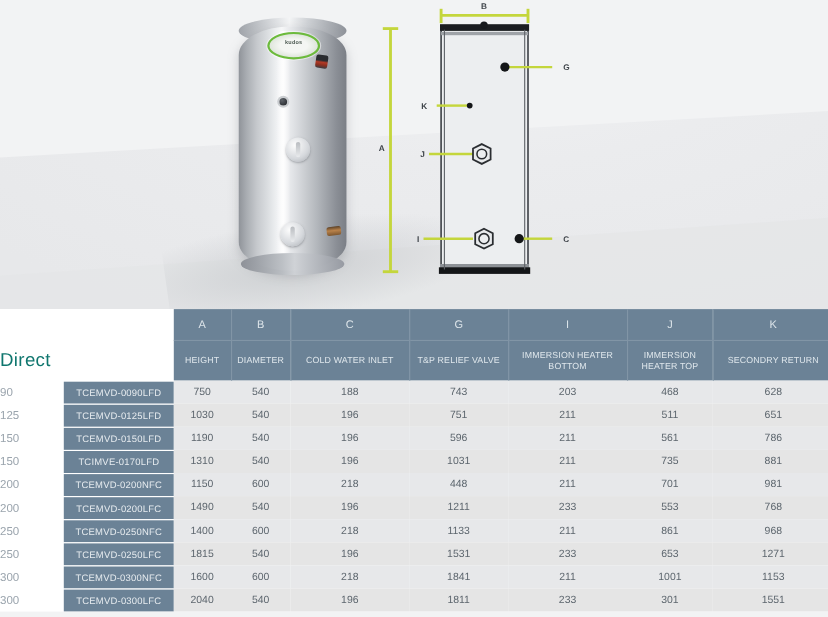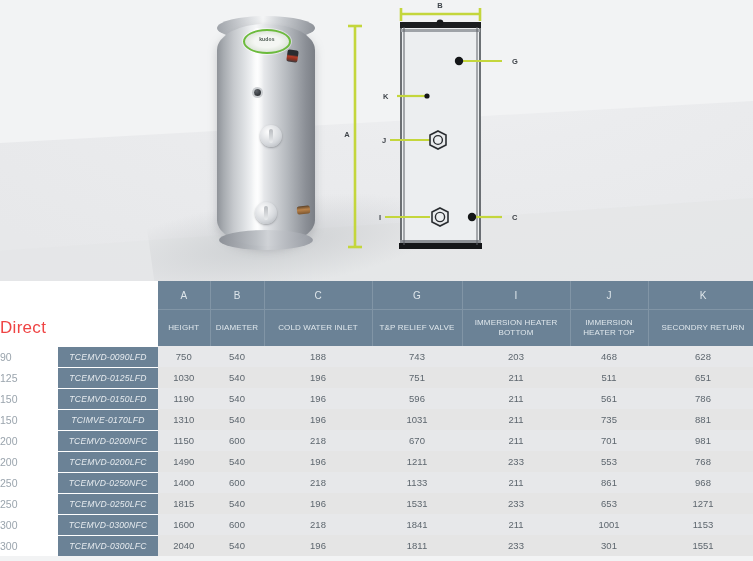--- a/index.html
+++ b/index.html
@@ -108,24 +108,24 @@
     background:#ffffff;
   }
   #tbl{border-collapse:collapse;width:753px;table-layout:fixed;}
   #tbl td,#tbl th{padding:0;margin:0;}
 
   .lbl-cell{
     width:58px;background:#ffffff;text-align:left;
     color:#9aa4ad;font-size:10.5px;
   }
   .sec-title{
-    color:#ef4444;font-size:17px;font-weight:normal;letter-spacing:.3px;
+    color:#0f766e;font-size:17px;font-weight:normal;letter-spacing:.3px;
     padding-left:12px;text-align:left;
   }
-  .model-cell{width:96px;background:#ffffff;padding:2px 2px;font-style:italic;}
+  .model-cell{width:96px;background:#ffffff;padding:2px 2px;}
   .model-badge{
     background:#6b8296;color:#e6ebef;font-size:8.6px;text-align:center;
     padding:5px 0 5px 0;letter-spacing:.2px;white-space:nowrap;
   }
   .hdr-letter{
     background:#6b8296;color:#dde5ea;text-align:center;font-size:10px;
     height:28px;font-weight:normal;border-right:1px solid #8195a6;
     border-bottom:1px solid #8195a6;
   }
   .hdr-name{
@@ -321,21 +321,21 @@
           <td class="num">881</td>
         </tr>
         <tr class="odd">
           <td class="lbl-cell">200</td>
           <td class="model-cell">
             <div class="model-badge">TCEMVD-0200NFC</div>
           </td>
           <td class="num">1150</td>
           <td class="num">600</td>
           <td class="num">218</td>
-          <td class="num">670</td>
+          <td class="num">448</td>
           <td class="num">211</td>
           <td class="num">701</td>
           <td class="num">981</td>
         </tr>
         <tr class="even">
           <td class="lbl-cell">200</td>
           <td class="model-cell">
             <div class="model-badge">TCEMVD-0200LFC</div>
           </td>
           <td class="num">1490</td>

